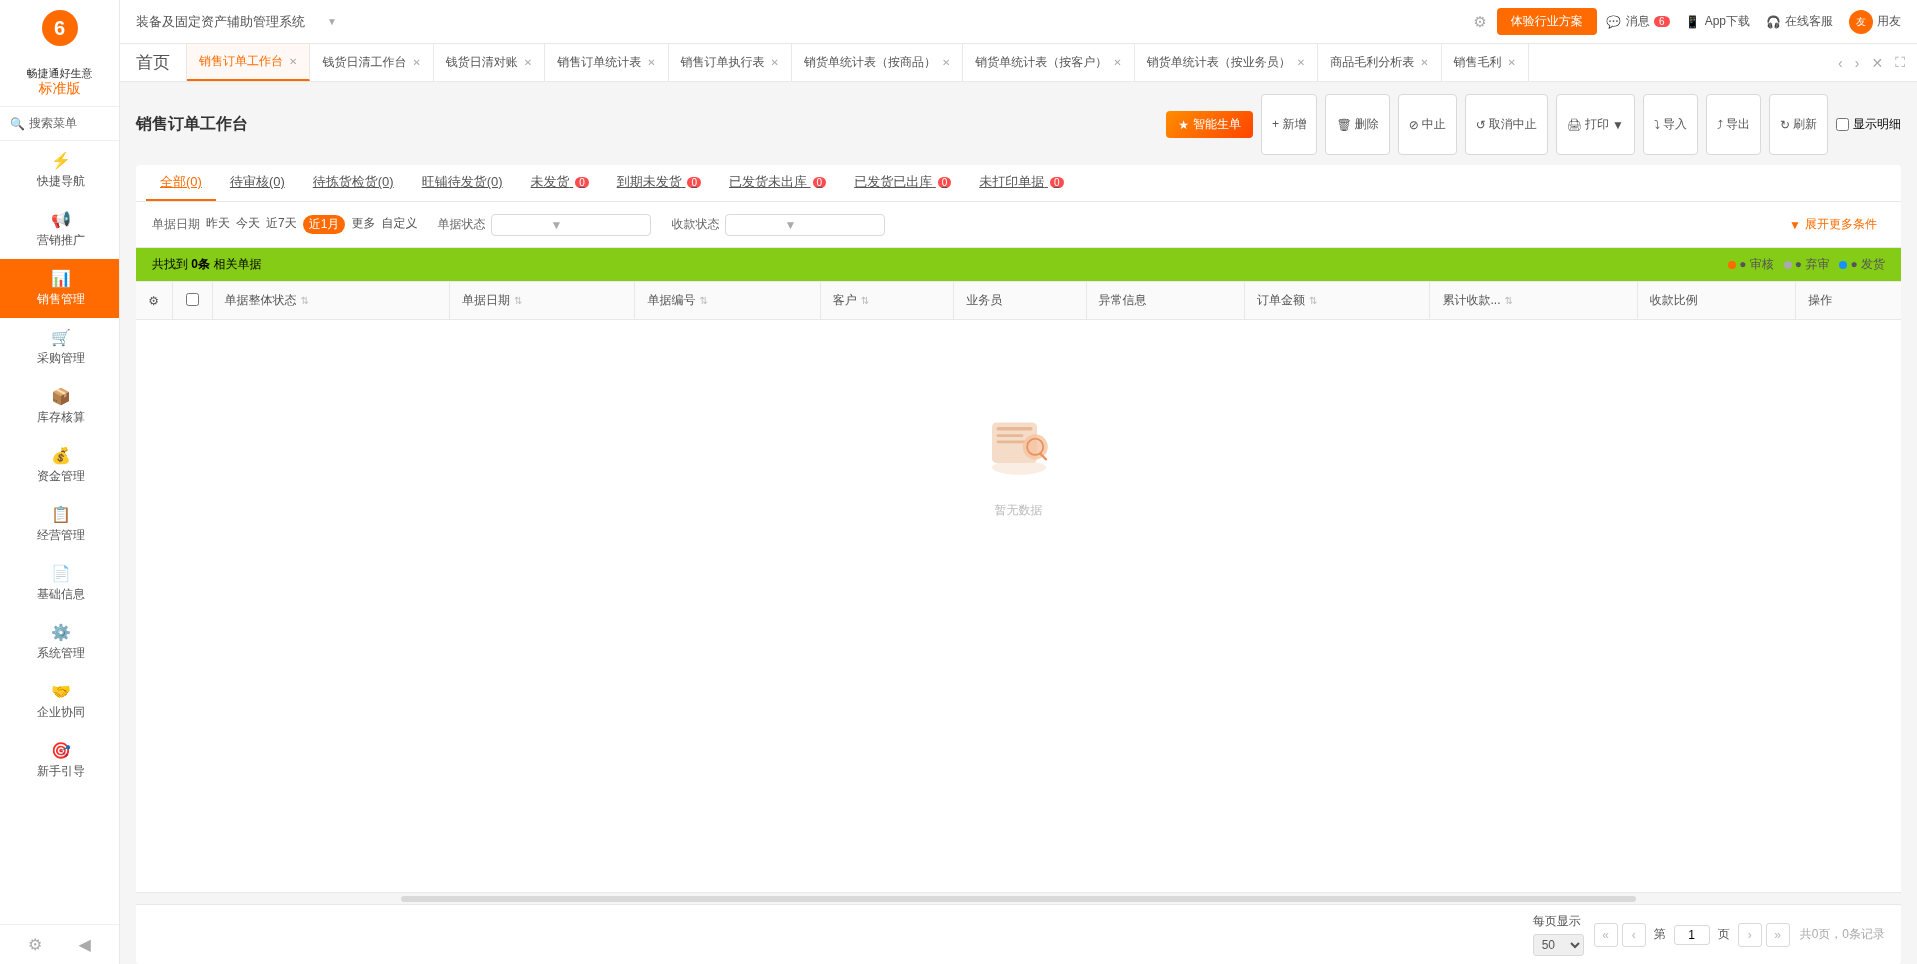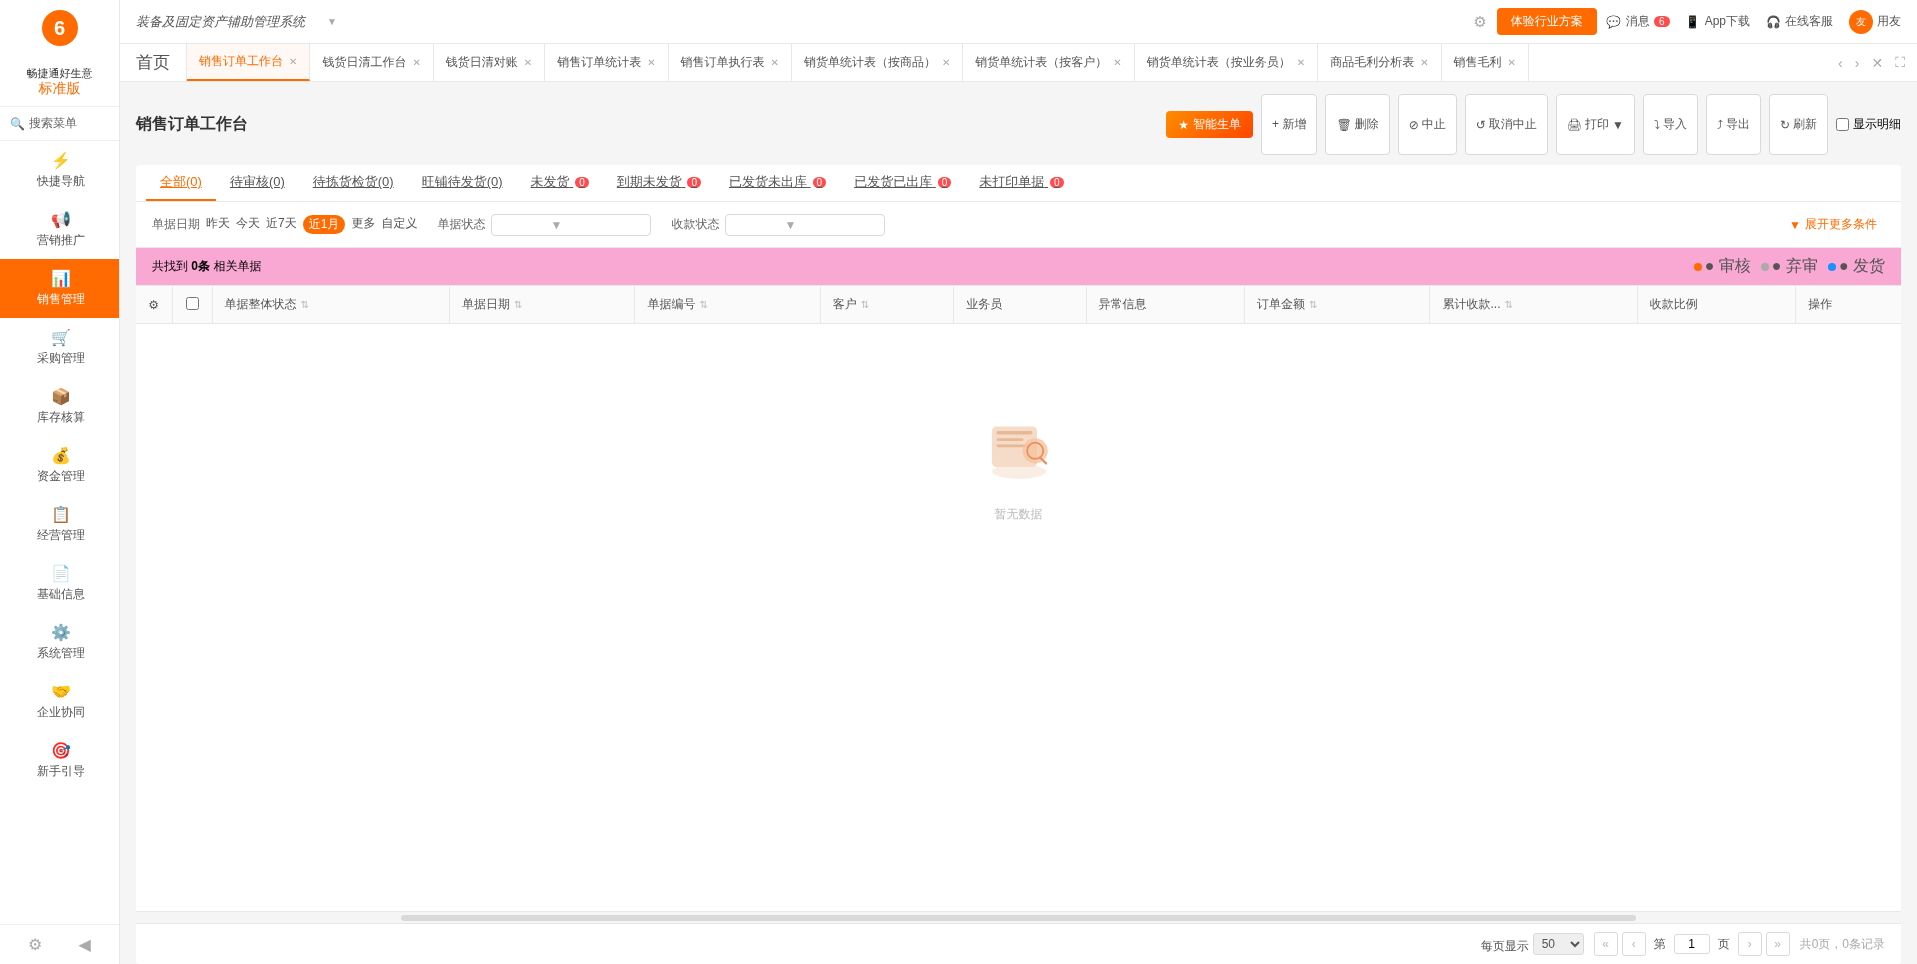--- a/index.html
+++ b/index.html
@@ -83,21 +83,21 @@
     
     #top-header {
       display: flex;
       align-items: center;
       padding: 0 16px;
       height: 44px;
       background: #fff;
       border-bottom: 1px solid #e8e8e8;
       gap: 10px;
     }
-    .app-title { font-size: 13px; color: #333; flex: 1; display: flex; align-items: center; gap: 22px; font-style: italic; }
+    .app-title { font-size: 13px; color: #333; flex: 1; display: flex; align-items: center; gap: 22px; }
     .app-title-text { color: #555; }
     .dropdown-arrow { color: #aaa; font-size: 10px; }
     .gear-icon { color: #aaa; cursor: pointer; font-size: 15px; }
     .experience-btn {
       background: #ff6b00;
       color: #fff;
       border: none;
       padding: 5px 14px;
       border-radius: 4px;
       cursor: pointer;
@@ -297,37 +297,37 @@
       font-size: 12px;
       margin-left: auto;
       padding: 4px 8px;
     }
 
     
     .results-bar {
       display: flex;
       align-items: center;
       justify-content: space-between;
-      background: #f9a8d4;
+      background: #84cc16;
       padding: 8px 16px;
       border-bottom: 1px solid #e8e8e8;
       text-align: center;
     }
     .results-actions {
       display: flex;
       align-items: center;
       gap: 10px;
     }
     .result-action-btn {
       display: flex;
       align-items: center;
       gap: 3px;
       color: #555;
       cursor: pointer;
-      font-size: 16px;
+      font-size: 12px;
     }
     .result-action-btn .dot { width: 8px; height: 8px; border-radius: 50%; display: inline-block; }
     .dot-orange { background: #ff6b00; }
     .dot-gray { background: #aaa; }
     .dot-blue { background: #1890ff; }
 
     
     .table-container {
       flex: 1;
       background: #fff;
@@ -378,22 +378,23 @@
       justify-content: flex-end;
       padding: 8px 16px;
       background: #fff;
       border-top: 1px solid #e8e8e8;
       gap: 10px;
       font-size: 12px;
       color: #555;
     }
     .page-size-select {
       display: flex;
-      align-items: flex-end;
+      align-items: flex-start;
       gap: 4px;
+      flex-direction: column;
     }
     select.size-select {
       border: 1px solid #d9d9d9;
       border-radius: 3px;
       padding: 2px 4px;
       font-size: 12px;
       color: #555;
     }
     .pagination {
       display: flex;

